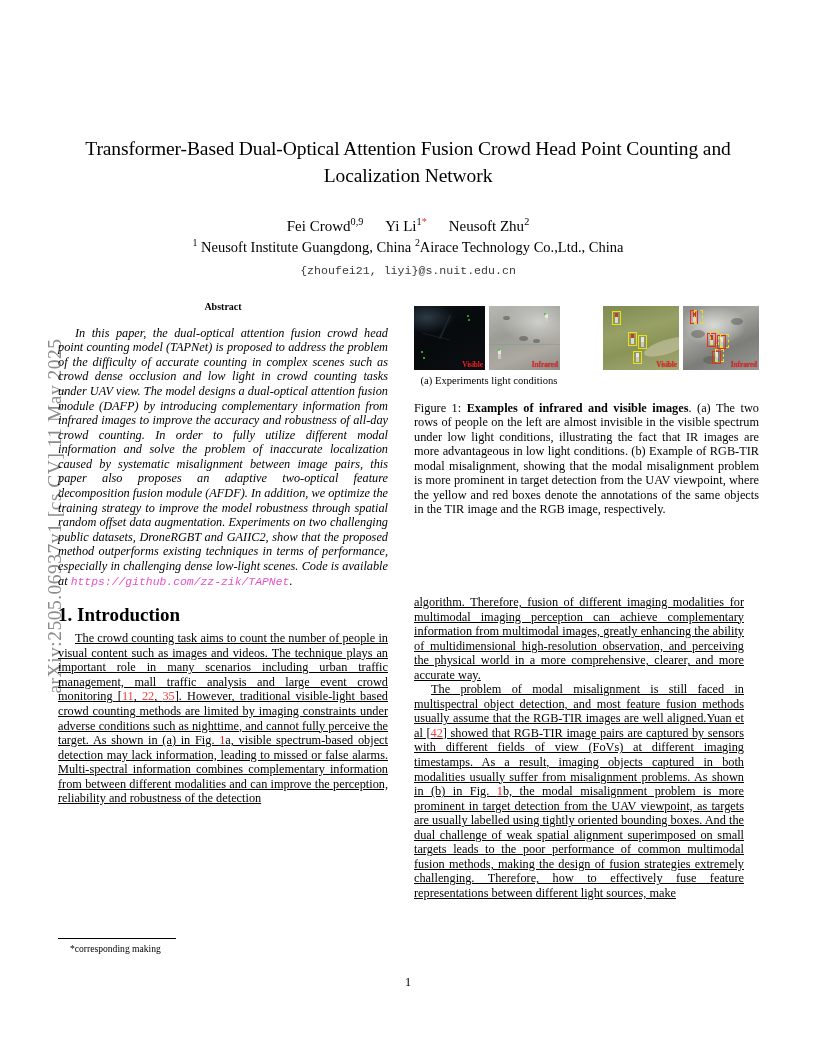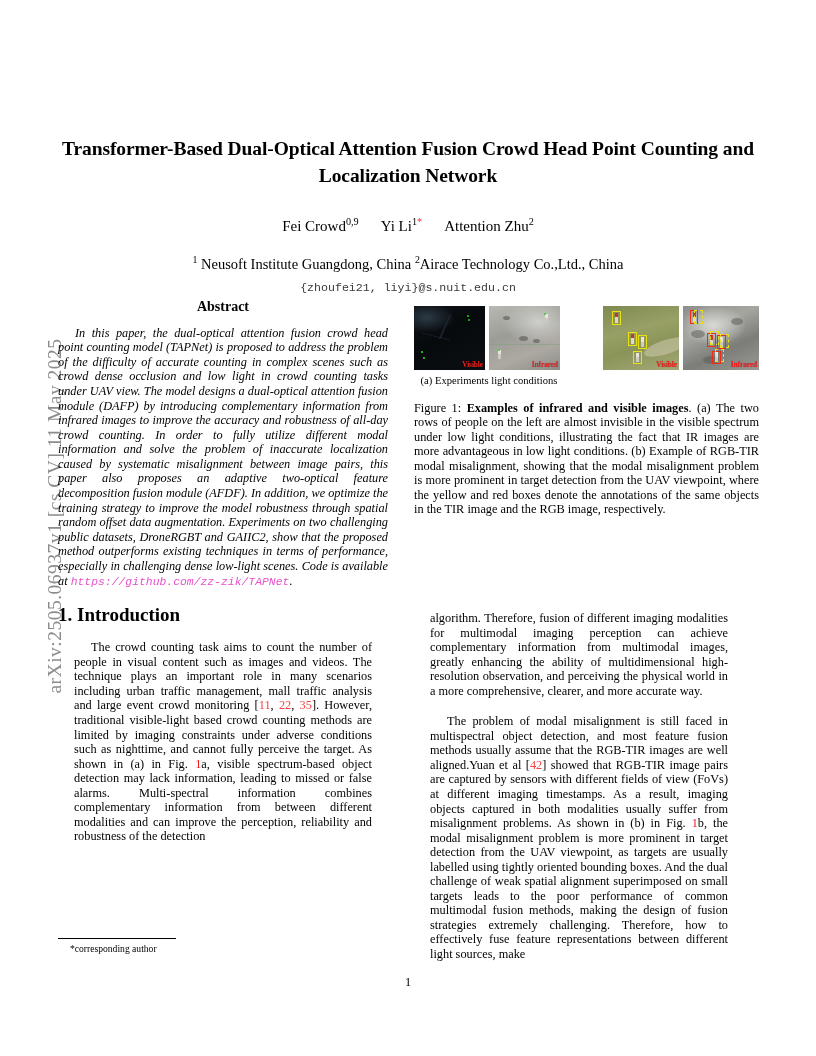--- a/index.html
+++ b/index.html
@@ -36,37 +36,37 @@
   
   .title-block {
     position: absolute;
     left: 62px;
     top: 135px;
     width: 692px;
     text-align: center;
   }
   .paper-title {
     font-size: 19.5px;
-    font-weight: bold;
+    font-weight: normal;
     line-height: 27px;
     letter-spacing: -0.1px;
   }
   .authors-line {
     margin-top: 27px;
     font-size: 15px;
     line-height: 20px;
   }
   .author {
     margin: 0 11px;
     white-space: nowrap;
   }
   sup { font-size: 0.68em; vertical-align: super; line-height: 0; }
   .star { color: #e8302a; }
   .affil-line {
-    margin-top: 19px;
+    margin-top: 2px;
     font-size: 14.5px;
     line-height: 19px;
   }
   .email-line {
     margin-top: 7px;
     font-family: "Liberation Mono", "DejaVu Sans Mono", monospace;
     font-size: 11.6px;
     color: #3a3a3a;
   }
 
@@ -77,42 +77,43 @@
     font-size: 12.3px;
     line-height: 14.55px;
     text-align: justify;
     text-justify: inter-word;
     hyphens: manual;
   }
   .col-left  { left: 58px;  top: 300px; }
   .col-right { left: 414px; top: 300px; }
 
   .section-head {
-    font-size: 14px;
+    font-size: 10px;
     font-weight: bold;
     text-align: center;
     margin: 0 0 11px 0;
   }
   h2.num-head {
     font-size: 19px;
     font-weight: bold;
     text-align: left;
     margin: 17px 0 7px 0;
     line-height: 18px;
   }
   p.abs {
     margin: 0;
     font-style: italic;
     text-indent: 17px;
     text-align: justify;
     line-height: 14.6px;
   }
   p.body {
-    margin: 16px;
+    margin: 0;
     text-indent: 17px;
+    text-decoration: underline;
   }
   p.body + p.body { margin-top: 0px; }
   .url {
     font-family: "Liberation Mono", "DejaVu Sans Mono", monospace;
     font-style: italic;
     font-size: 11.4px;
     color: #e651c8;
   }
   .cite { color: #ef4444; }
   .figref { color: #ee1d1d; }
@@ -279,39 +280,39 @@
 <body>
 
 <div class="page">
 
   <div class="arxiv-stamp">arXiv:2505.06937v1  [cs.CV]  11 May 2025</div>
 
   <div class="title-block">
     <div class="paper-title">Transformer-Based Dual-Optical Attention Fusion Crowd Head Point Counting and Localization Network</div>
 
     <div class="authors-line">
-      <span class="author"><span>Fei Crowd</span><sup>0,9</sup></span><span class="author"><span>Yi Li</span><sup>1</sup><sup class="star">*</sup></span><span class="author"><span>Attention Zhu</span><sup>2</sup></span>
+      <span class="author"><span>Fei Crowd</span><sup>0,9</sup></span><span class="author"><span>Yi Li</span><sup>1</sup><sup class="star">*</sup></span><span class="author"><span>Neusoft Zhu</span><sup>2</sup></span>
     </div>
 
     <div class="affil-line"><sup>1</sup><span> Neusoft Institute Guangdong, China </span><sup>2</sup><span>Airace Technology Co.,Ltd., China</span></div>
 
     <div class="email-line">{zhoufei21, liyi}@s.nuit.edu.cn</div>
   </div>
 
   <div class="col col-left">
     <div class="section-head">Abstract</div>
     <p class="abs"><span>In this paper, the dual-optical attention fusion crowd head point counting model (TAPNet) is proposed to address the problem of the difficulty of accurate counting in complex scenes such as crowd dense occlusion and low light in crowd counting tasks under UAV view. The model designs a dual-optical attention fusion module (DAFP) by introducing complementary information from infrared images to improve the accuracy and robustness of all-day crowd counting. In order to fully utilize different modal information and solve the problem of inaccurate localization caused by systematic misalignment between image pairs, this paper also proposes an adaptive two-optical feature decomposition fusion module (AFDF). In addition, we optimize the training strategy to improve the model robustness through spatial random offset data augmentation. Experiments on two challenging public datasets, DroneRGBT and GAIIC2, show that the proposed method outperforms existing techniques in terms of performance, especially in challenging dense low-light scenes. Code is available at </span><span class="url">https://github.com/zz-zik/TAPNet</span><span>.</span></p>
 
     <h2 class="num-head">1. Introduction</h2>
     <p class="body"><span>The crowd counting task aims to count the number of people in visual content such as images and videos. The technique plays an important role in many scenarios including urban traffic management, mall traffic analysis and large event crowd monitoring [</span><span class="cite">11</span><span>, </span><span class="cite">22</span><span>, </span><span class="cite">35</span><span>]. However, traditional visible-light based crowd counting methods are limited by imaging constraints under adverse conditions such as nighttime, and cannot fully perceive the target. As shown in (a) in Fig. </span><span class="figref">1</span><span>a, visible spectrum-based object detection may lack information, leading to missed or false alarms. Multi-spectral information combines complementary information from between different modalities and can improve the perception, reliability and robustness of the detection</span></p>
   </div>
 
   <div class="footnote">
     <div class="rule"></div>
-    <div class="txt">*corresponding author</div>
+    <div class="txt">*corresponding making</div>
   </div>
 
   <div class="figure">
     <div class="fig-row">
 
       <div class="fig-group">
         <div class="sub-img img-night">
           <div class="streak" style="left:30px;top:8px;width:2px;height:26px;transform:rotate(24deg);"></div>
           <div class="streak" style="left:8px;top:30px;width:28px;height:1px;transform:rotate(14deg);"></div>
           <div class="dot" style="left:53px;top:9px;"></div>

